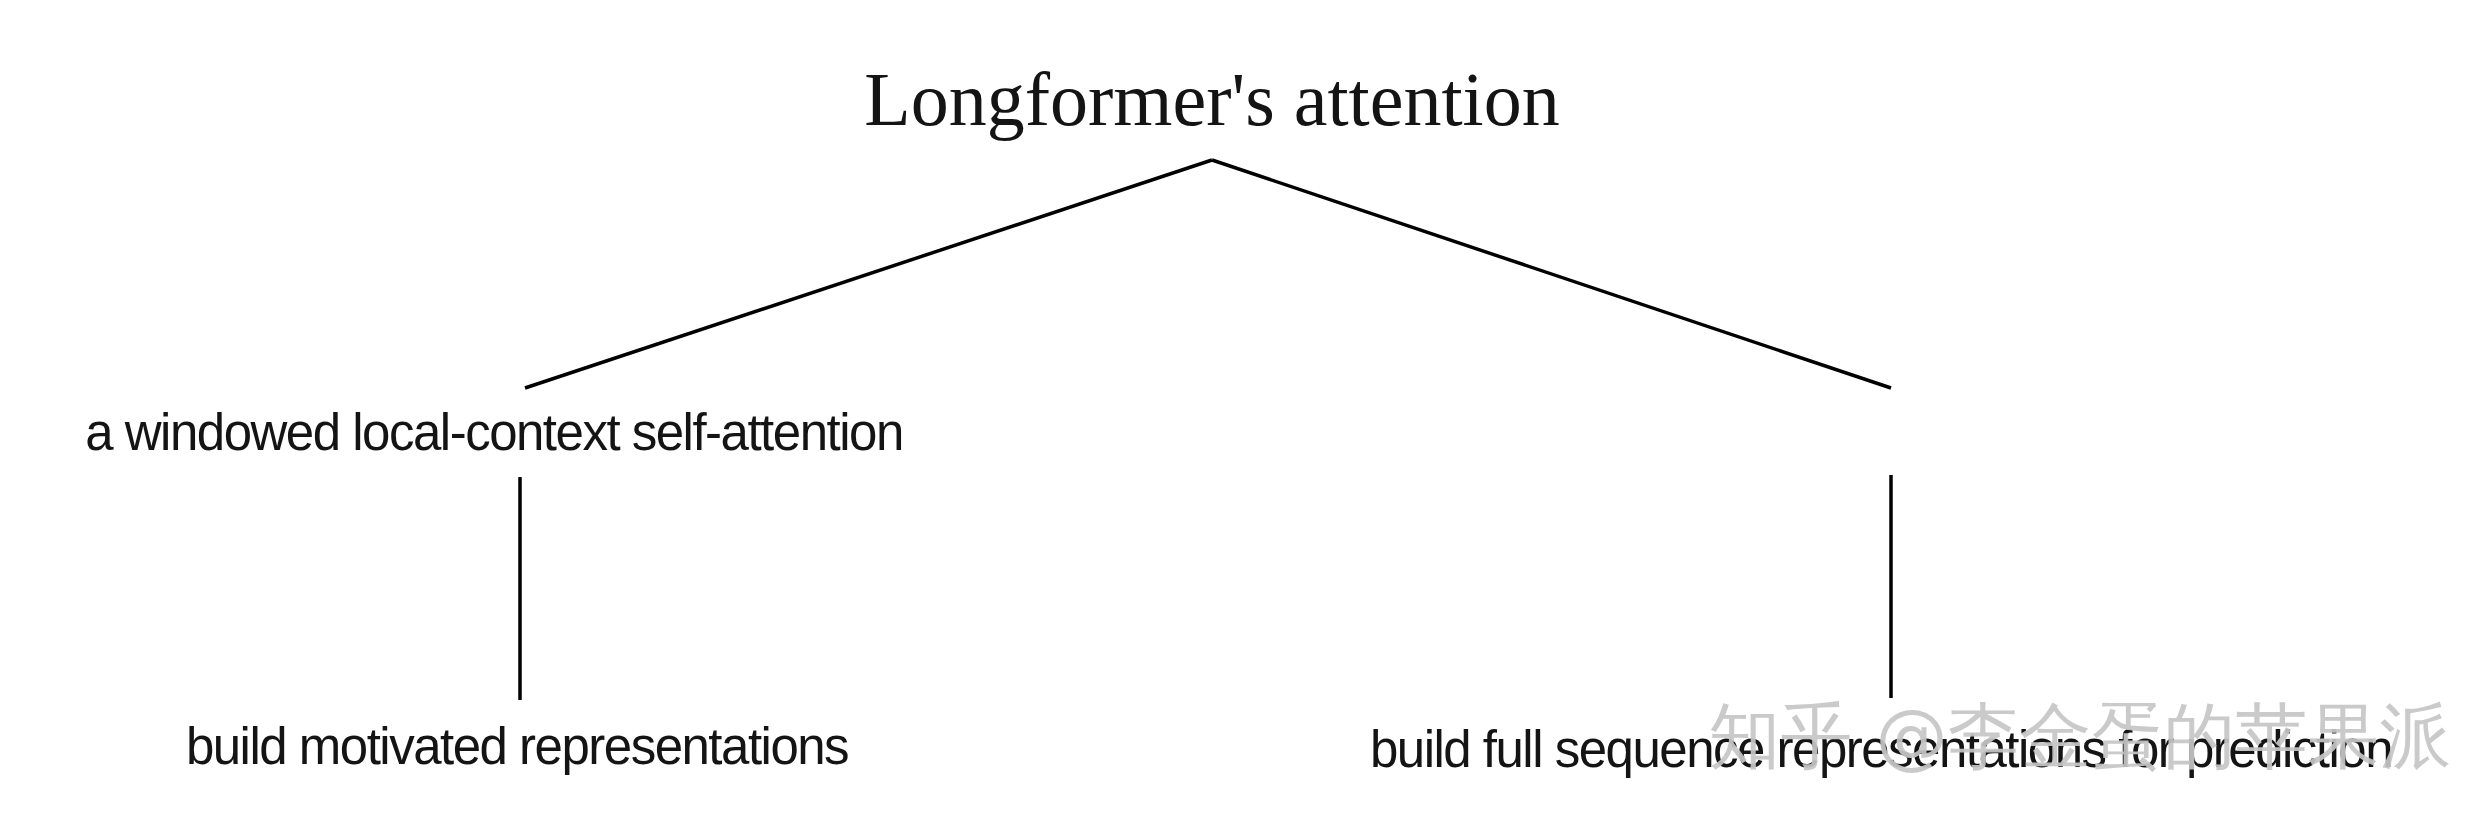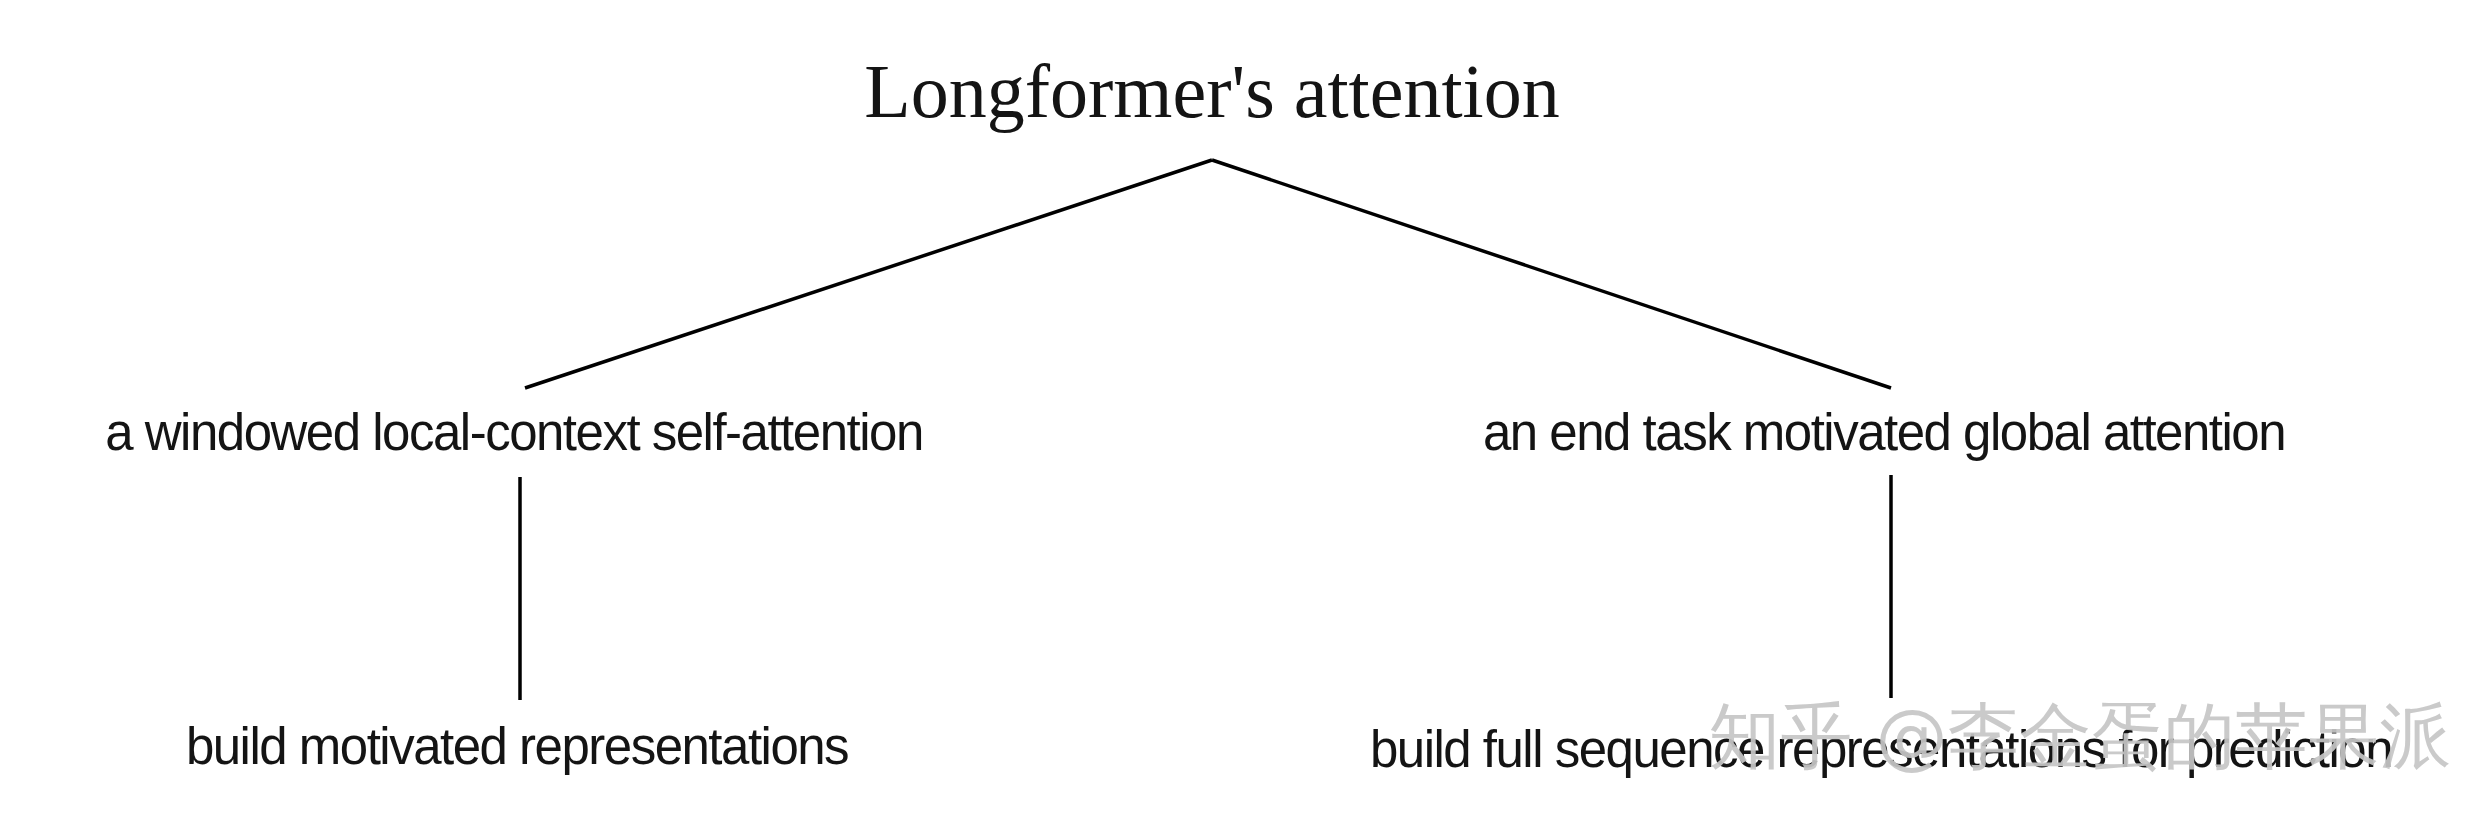--- a/index.html
+++ b/index.html
@@ -31,41 +31,41 @@
     z-index: 1;
   }
   .edges line {
     stroke: var(--line);
     stroke-width: 3.5;
     stroke-linecap: butt;
   }
   .title {
     position: absolute;
     left: 1212px;
-    top: 44px;
+    top: 52px;
     transform: translateX(-50%);
     font-family: "Liberation Serif", "DejaVu Serif", serif;
     font-size: 76px;
     line-height: 1.25;
     color: var(--text);
     white-space: nowrap;
     z-index: 2;
   }
   .node {
     position: absolute;
     transform: translateX(-50%);
     font-family: "Liberation Sans", "DejaVu Sans", sans-serif;
     font-size: 51px;
     letter-spacing: -1.5px;
     line-height: 1.2;
     color: var(--text);
     white-space: nowrap;
     z-index: 2;
   }
-  .branch-left  { left: 514px;  top: 402px; text-align: right; }
+  .branch-left  { left: 494px;  top: 402px; text-align: right; }
   .branch-right { left: 1884px; top: 402px; }
   .leaf-left    { left: 517px;  top: 716px; }
   .leaf-right   { left: 1881px; top: 719px; }
   .watermark {
     position: absolute;
     left: 2036px;
     top: 700px;
     transform: translateX(-50%);
     font-family: "DejaVu Sans", "Liberation Sans", sans-serif;
     font-size: 72px;
@@ -87,21 +87,20 @@
 
   <svg class="edges" viewBox="0 0 2474 840" width="2474" height="840" aria-hidden="true">
     <line x1="1212" y1="160" x2="525" y2="388"></line>
     <line x1="1212" y1="160" x2="1891" y2="388"></line>
     <line x1="520" y1="477" x2="520" y2="700"></line>
     <line x1="1891" y1="475" x2="1891" y2="698"></line>
   </svg>
 
   <div class="node branch-left">a windowed local-context self-attention</div>
 
-  <div class="node branch-right">an end task motivated global attention</div>
 
   <div class="node leaf-left">build motivated representations</div>
 
   <div class="node leaf-right">build full sequence representations for prediction</div>
 
   <div class="watermark">知乎 @李金蛋的苹果派</div>
 
 </div>
 
 </body></html>

